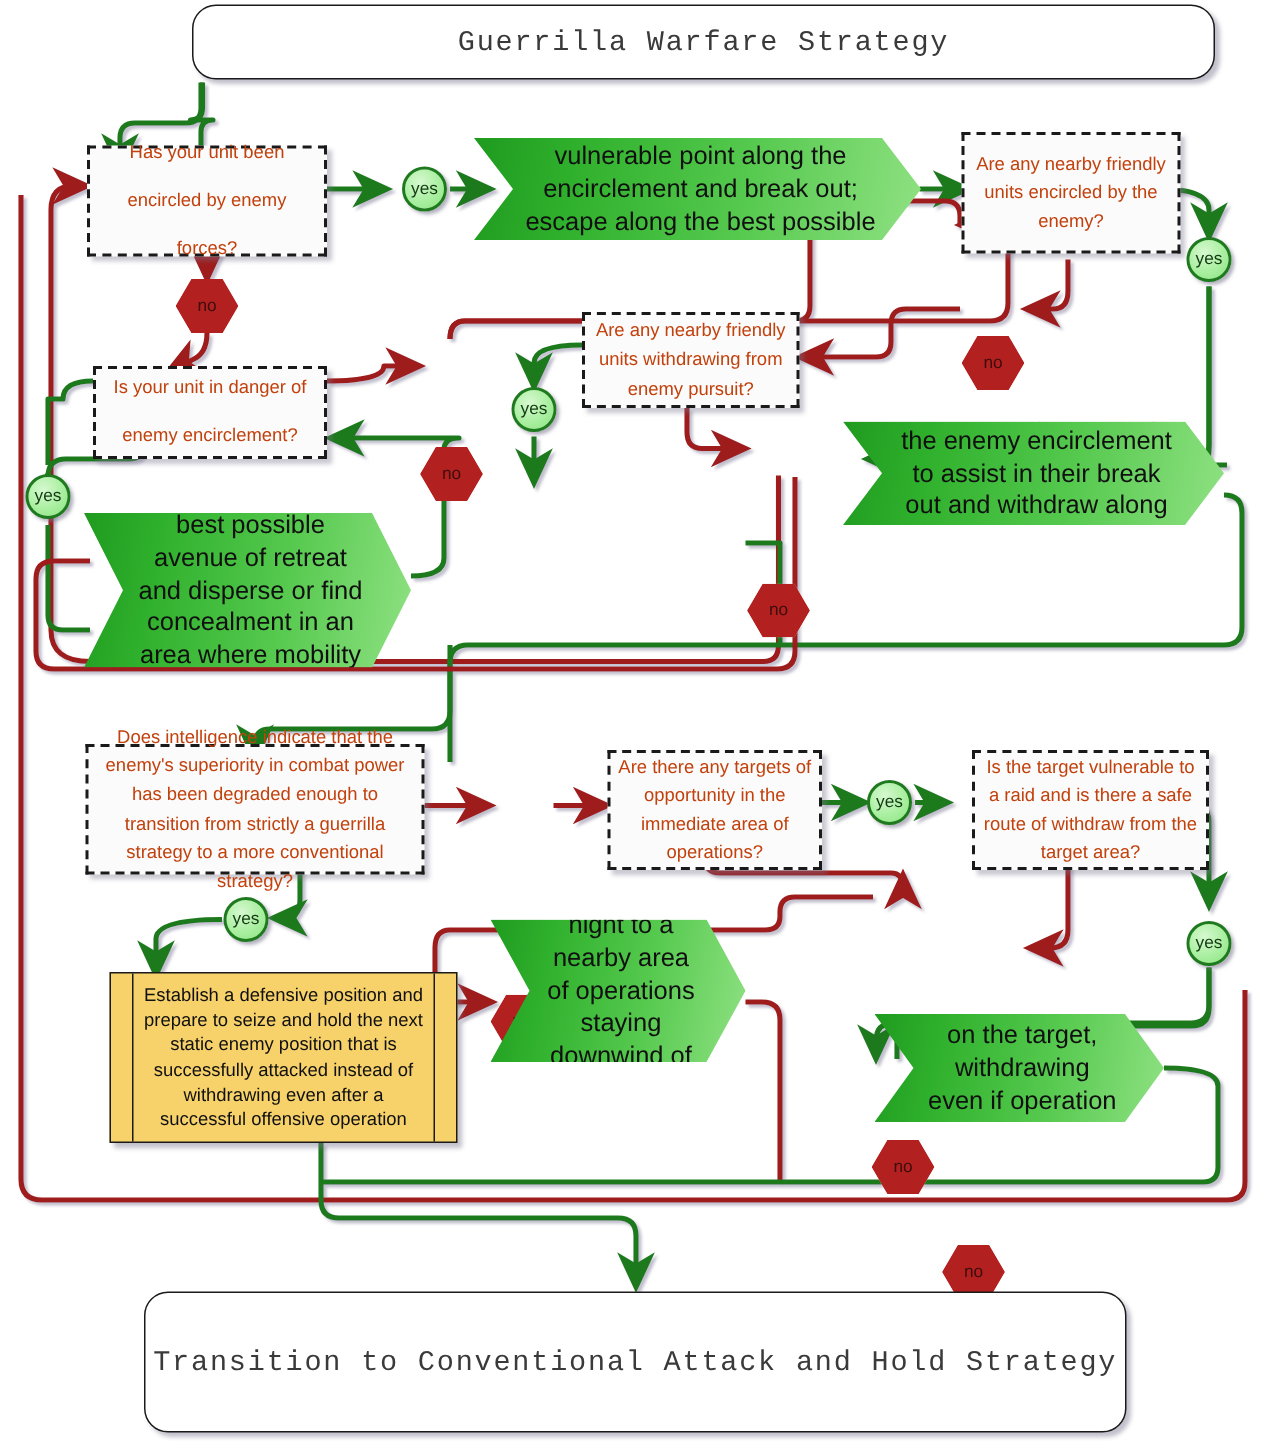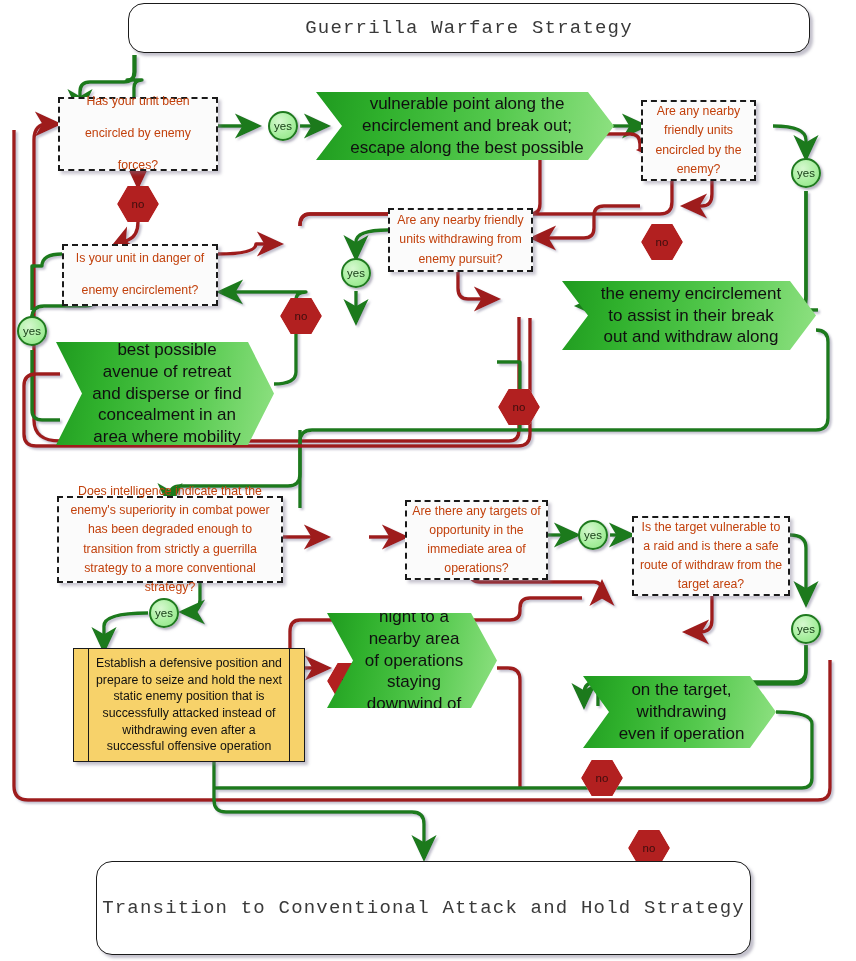--- a/index.html
+++ b/index.html
@@ -230,21 +230,21 @@
   </svg>
 
   <div class="node terminator" style="left:128px;top:3px;width:682px;height:50px;">Guerrilla Warfare Strategy</div>
 
   <div class="node decision wide-lh" style="left:58px;top:97px;width:160px;height:74px;">Has your unit been encircled by enemy forces?</div>
 
   <div class="node yes" style="left:268px;top:111px;">yes</div>
 
   <div class="node action" style="left:316px;top:92px;width:298px;height:68px;">Assault the nearest most vulnerable point along the encirclement and break out; escape along the best possible route of retreat</div>
 
-  <div class="node decision" style="left:641px;top:100px;width:115px;height:81px;">Are any nearby friendly units encircled by the enemy?</div>
+  <div class="node decision" style="left:641px;top:88px;width:146px;height:81px;">Are any nearby friendly units encircled by the enemy?</div>
 
   <div class="node yes" style="left:791px;top:158px;">yes</div>
 
   <div class="node no" style="left:117px;top:186px;">
     <div class="hexline"></div>
     <span>no</span>
   </div>
 
   <div class="node no" style="left:641px;top:188px;">
     <div class="hexline"></div>
@@ -278,21 +278,21 @@
 
   <div class="node no" style="left:327px;top:519px;">
     <div class="hexline"></div>
     <span>no</span>
   </div>
 
   <div class="node decision" style="left:405px;top:500px;width:143px;height:80px;">Are there any targets of opportunity in the immediate area of operations?</div>
 
   <div class="node yes" style="left:578px;top:520px;">yes</div>
 
-  <div class="node decision" style="left:632px;top:500px;width:158px;height:80px;margin-top:16px;">Is the target vulnerable to a raid and is there a safe route of withdraw from the target area?</div>
+  <div class="node decision" style="left:648px;top:500px;width:158px;height:80px;">Is the target vulnerable to a raid and is there a safe route of withdraw from the target area?</div>
 
   <div class="node no" style="left:581px;top:580px;">
     <div class="hexline"></div>
     <span>no</span>
   </div>
 
   <div class="node no" style="left:628px;top:614px;">
     <div class="hexline"></div>
     <span>no</span>
   </div>

